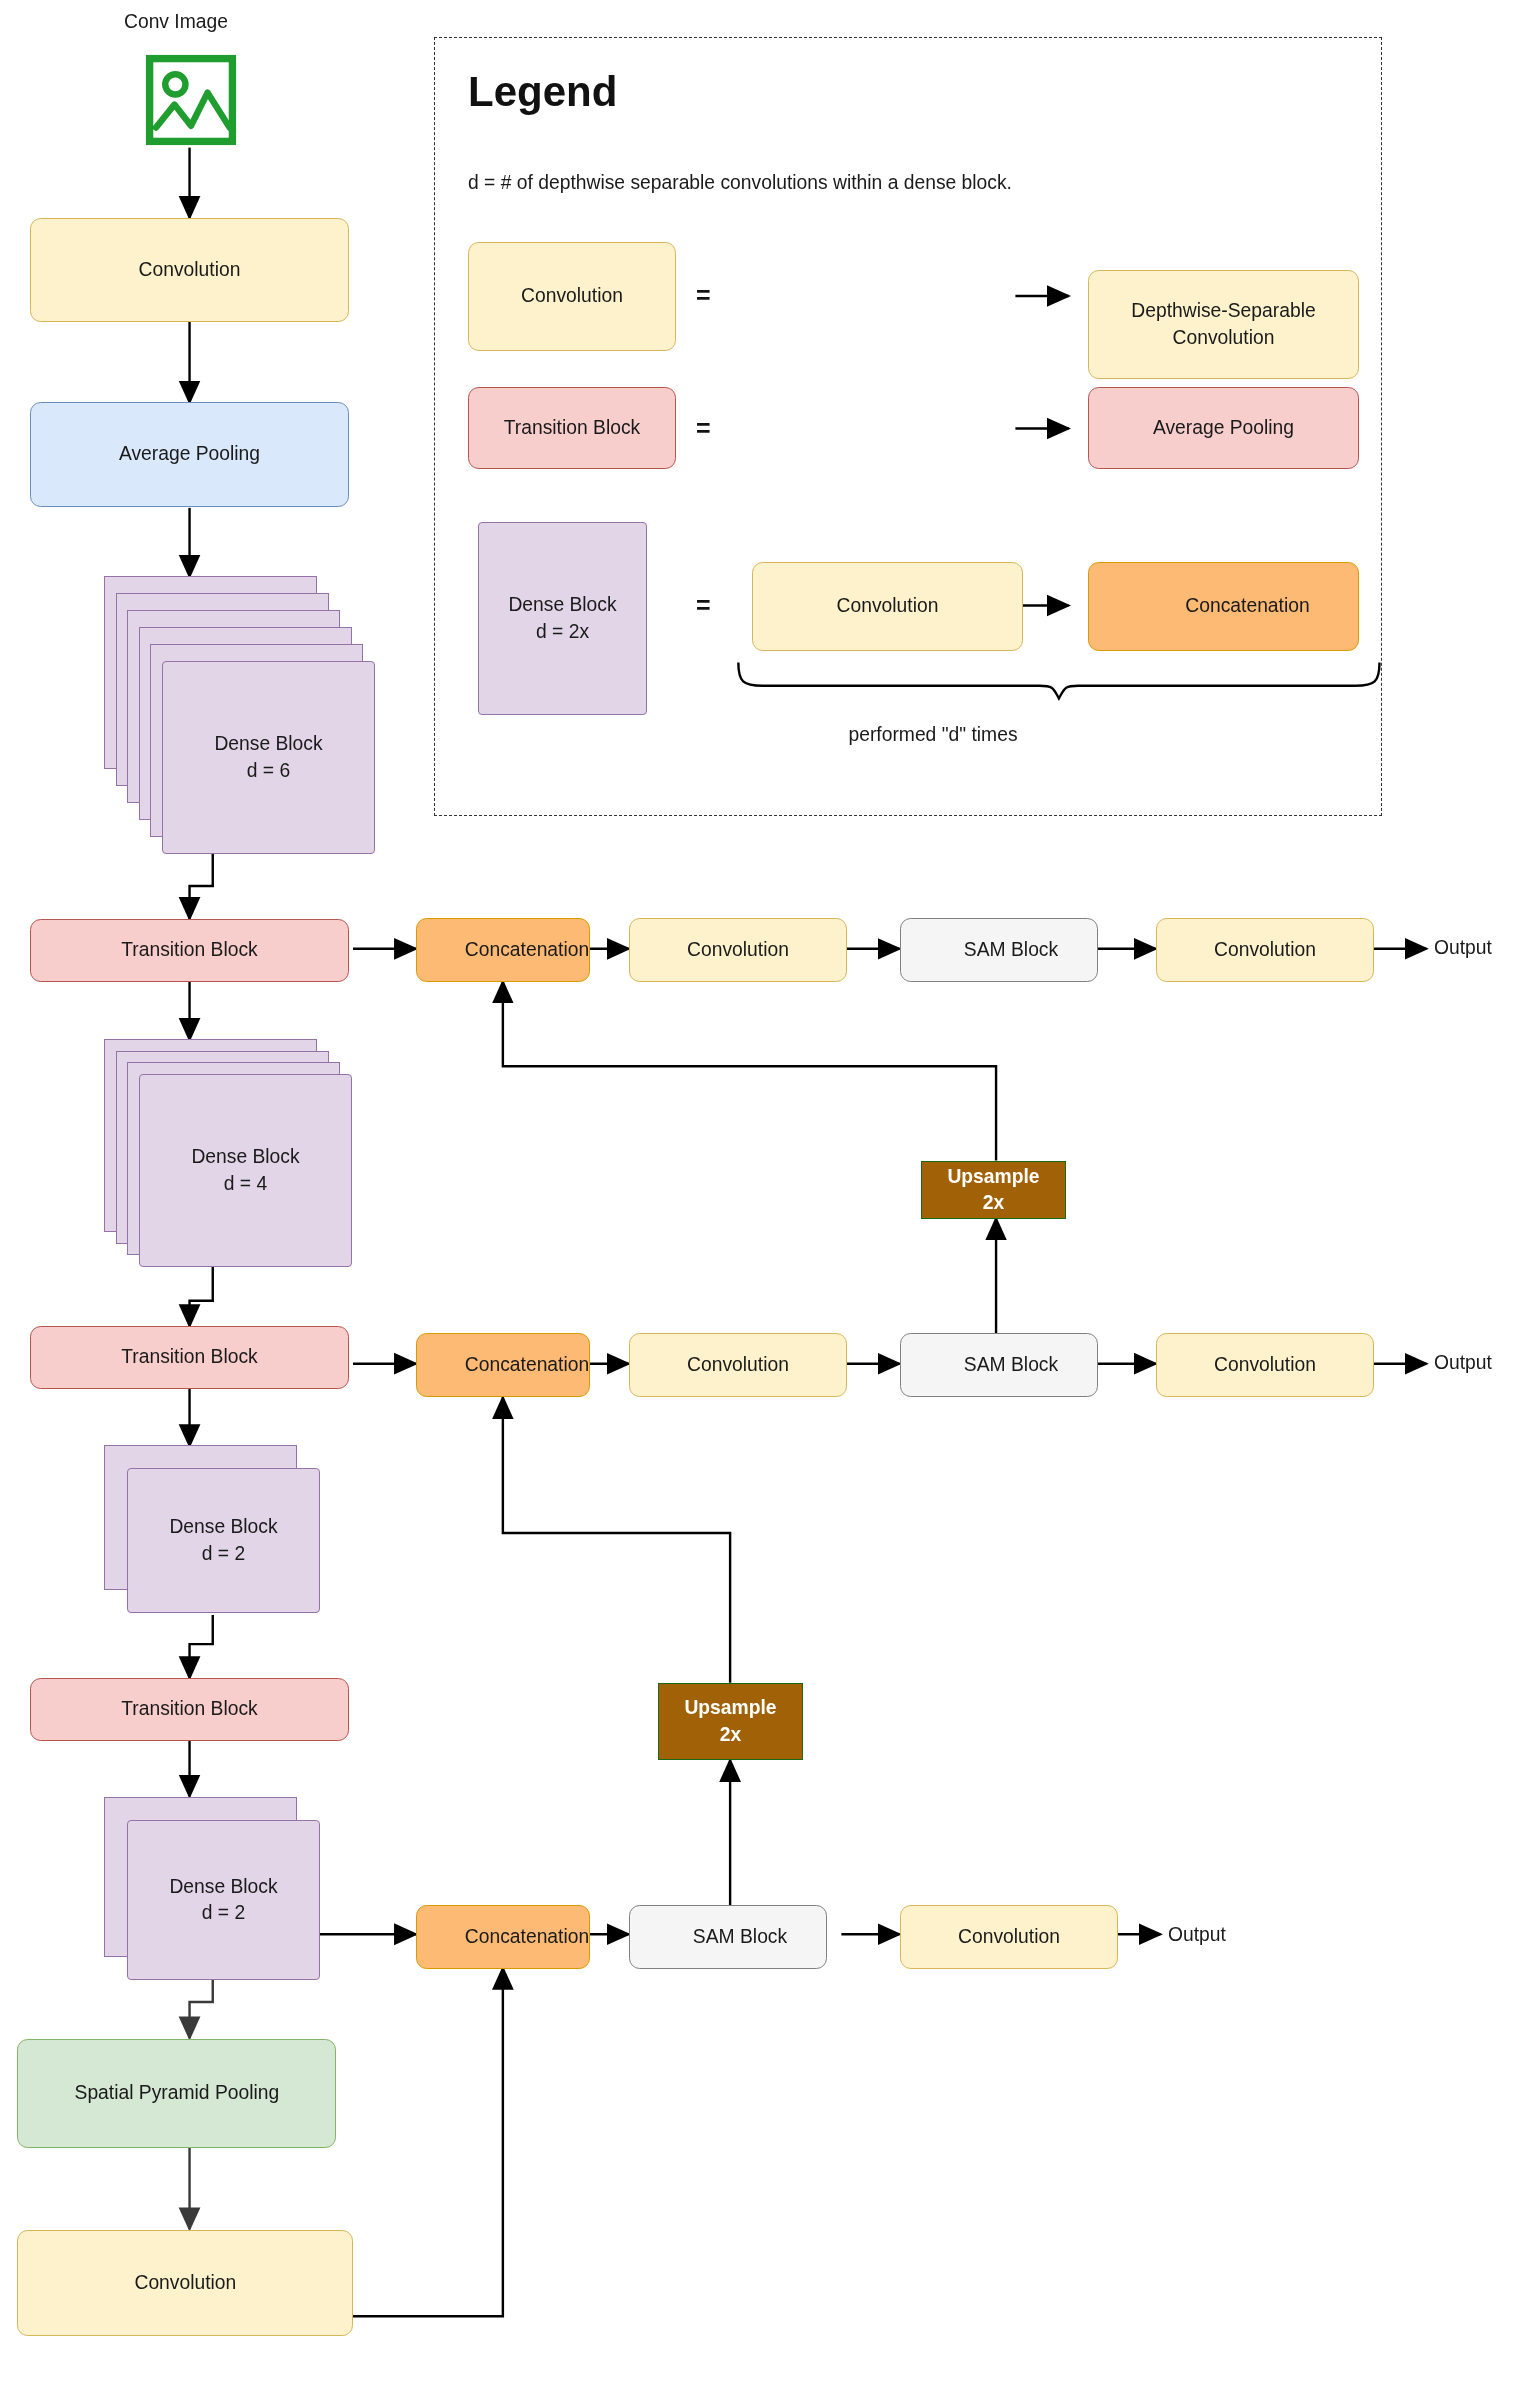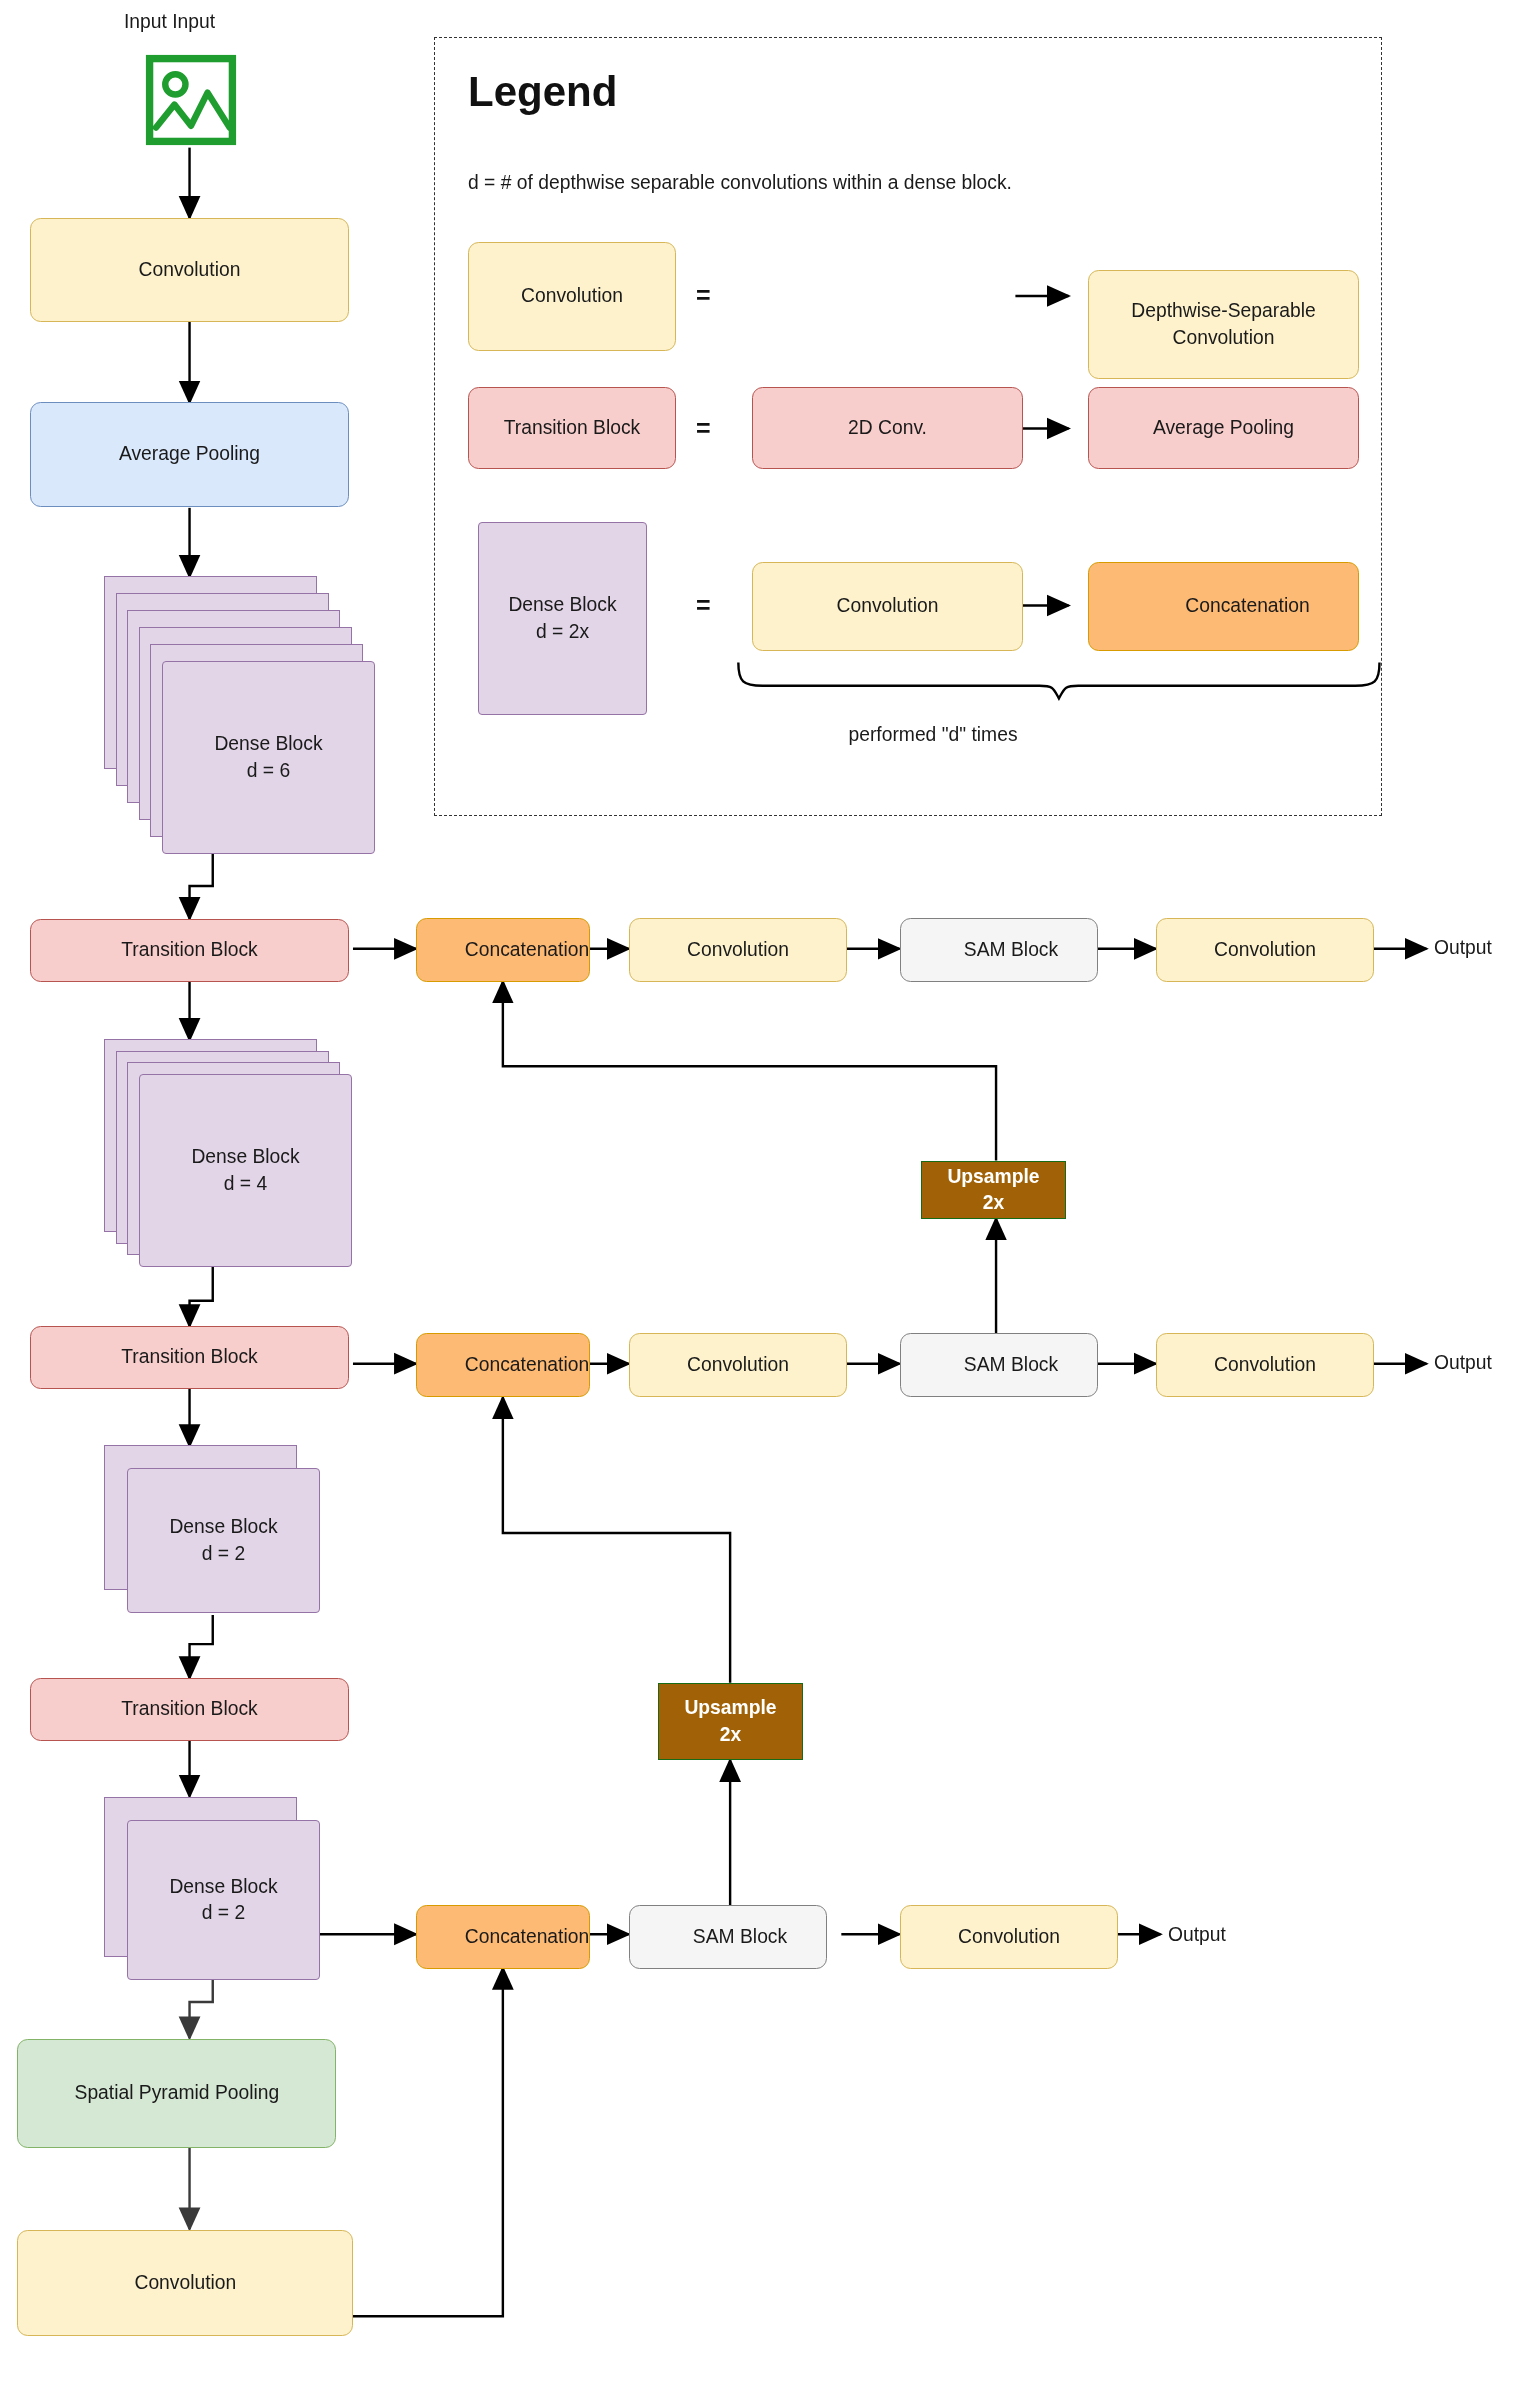--- a/index.html
+++ b/index.html
@@ -107,21 +107,21 @@
     <path class="ln" d="M2100,886 L2210,886" marker-end="url(#ah)"></path>
 
     <path class="ln" d="M2100,1252 L2210,1252" marker-end="url(#ah)"></path>
 
     <path class="ln" stroke-width="5" d="M1527,1370 C1527,1410 1537,1418 1577,1418
              L2150,1418 C2178,1418 2178,1422 2190,1444
              C2202,1422 2202,1418 2230,1418
              L2803,1418 C2843,1418 2853,1410 2853,1370"></path>
   </svg>
 
-  <div class="plain-label" style="left:124px;top:10.6px;">Input Input</div>
+  <div class="plain-label" style="left:124px;top:10.6px;">Conv Image</div>
 
   <div style="position:absolute;left:145px;top:53px;width:92px;height:94px;">
     <svg viewBox="0 0 100 100" width="92" height="94">
       <rect x="5" y="5" width="90" height="90" fill="#ffffff" stroke="#1f9d2f" stroke-width="8"></rect>
       <circle cx="33" cy="33" r="11" fill="none" stroke="#1f9d2f" stroke-width="7"></circle>
       <path d="M12,80 L32,55 L50,78 L68,42 L92,80" fill="none" stroke="#1f9d2f" stroke-width="7" stroke-linejoin="round" stroke-linecap="round"></path>
     </svg>
   </div>
 
   <div class="node conv" style="left:30px;top:218px;width:319px;height:104px;">Convolution</div>
@@ -208,21 +208,20 @@
 
   <div id="legend-note" style="left:468px;top:172px;">d = # of depthwise separable convolutions within a dense block.</div>
 
   <div class="node conv" style="left:468px;top:242px;width:208px;height:109px;">Convolution</div>
   <div class="eq" style="left:696px;top:281px;">=</div>
   <div class="node conv" style="left:1088px;top:242px;width:271px;height:109px;margin-top:28px;">Depthwise-Separable
 Convolution</div>
 
   <div class="node trans" style="left:468px;top:387px;width:208px;height:82px;">Transition Block</div>
   <div class="eq" style="left:696px;top:414px;">=</div>
-  <div class="node trans" style="left:752px;top:387px;width:271px;height:82px;">2D Conv.</div>
   <div class="node trans" style="left:1088px;top:387px;width:271px;height:82px;">Average Pooling</div>
 
   <div class="node dense" style="left:478px;top:522px;width:169px;height:193px;">Dense Block
 d = 2x</div>
   <div class="eq" style="left:696px;top:591px;">=</div>
   <div class="node conv" style="left:752px;top:562px;width:271px;height:89px;">Convolution</div>
   <div class="node concat" style="left:1088px;top:562px;width:271px;height:89px;">Concatenation</div>
 
   <div class="brace-label" style="left:933px;top:724px;transform:translateX(-50%);">performed "d" times</div>
 

